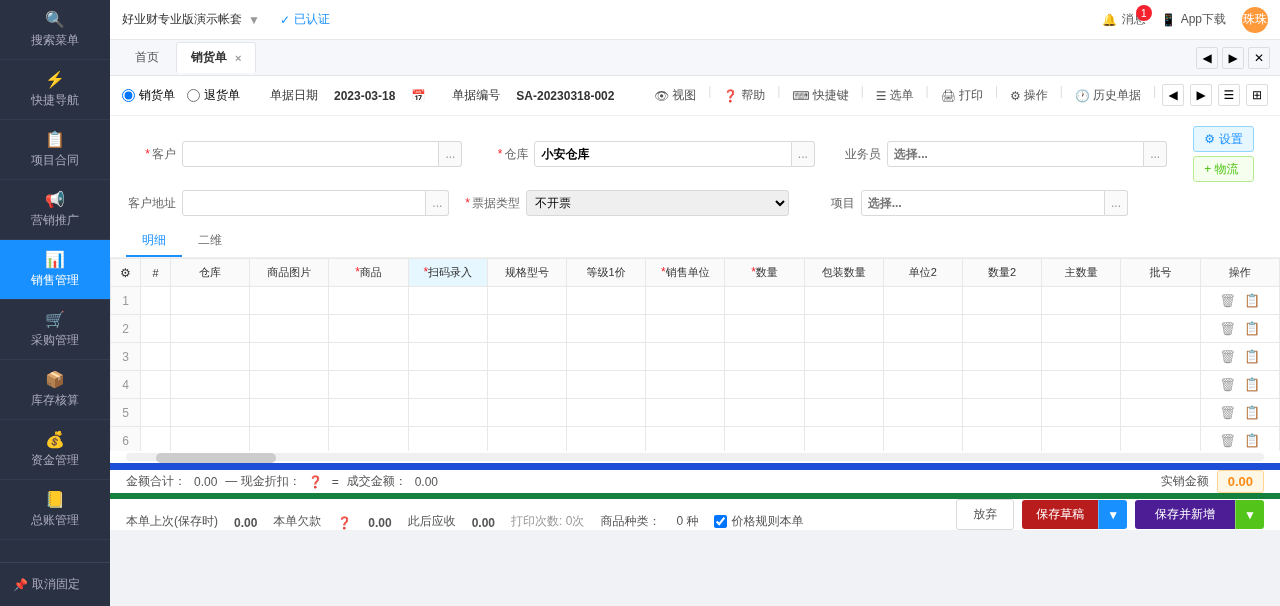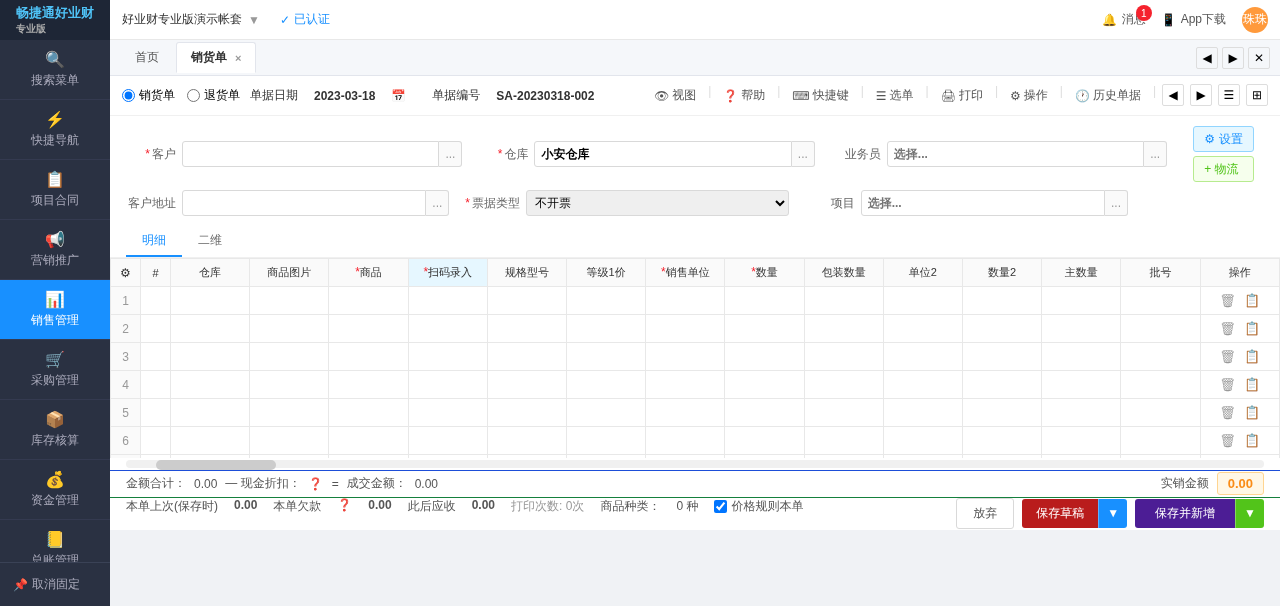--- a/index.html
+++ b/index.html
@@ -33,21 +33,21 @@
     .tab.active { background: #fff; border-color: #e2e5ec; border-bottom-color: #fff; color: #333; font-weight: bold; }
     .tab-close { color: #999; margin-left: 4px; font-size: 11px; }
     .tab-nav { margin-left: auto; display: flex; gap: 4px; }
     .tab-nav-btn { background: none; border: 1px solid #ddd; width: 22px; height: 22px; cursor: pointer; display: flex; align-items: center; justify-content: center; border-radius: 2px; }
 
     
     .form-container { flex: 1; background: #fff; display: flex; flex-direction: column; overflow: hidden; }
     .form-header { padding: 8px 12px; border-bottom: 1px solid #f0f0f0; display: flex; align-items: center; gap: 10px; }
     .radio-group { display: flex; gap: 12px; align-items: center; }
     .radio-item { display: flex; align-items: center; gap: 4px; cursor: pointer; }
-    .doc-info { display: flex; align-items: center; gap: 16px; color: #555; }
+    .doc-info { margin-left: 20px; display: flex; align-items: center; gap: 16px; color: #555; }
     .doc-info span { color: #333; }
     .form-actions { margin-left: auto; display: flex; gap: 6px; }
     .action-btn { border: none; background: none; cursor: pointer; color: #555; display: flex; align-items: center; gap: 3px; font-size: 12px; padding: 3px 6px; }
 
     .form-fields { padding: 10px 16px; display: flex; flex-direction: column; gap: 8px; }
     .form-row { display: flex; gap: 16px; align-items: center; }
     .form-field { display: flex; align-items: center; gap: 6px; flex: 1; }
     .form-field label { color: #666; white-space: nowrap; min-width: 50px; text-align: right; }
     .form-field label.required::before { content: '*'; color: #f5222d; margin-right: 2px; }
     .form-input-with-btn { display: flex; align-items: center; flex: 1; }
@@ -69,47 +69,41 @@
     .data-table th { background: #fafafa; border: 1px solid #e8e8e8; padding: 6px 4px; text-align: center; font-weight: normal; color: #333; white-space: nowrap; font-size: 11px; }
     .data-table th.highlight { background: #e6f7ff; }
     .data-table td { border: 1px solid #e8e8e8; padding: 4px; height: 28px; text-align: center; color: #333; }
     .data-table td.row-num { color: #999; background: #fafafa; width: 30px; }
 
     
     .row-actions { display: flex; gap: 4px; justify-content: center; }
     .row-action-btn { background: none; border: none; cursor: pointer; color: #999; font-size: 13px; padding: 1px 2px; }
 
     
-    .summary-bar { height: 32px; background: #fff; border-top: 1px solid #1d4ed8; display: flex; align-items: center; padding: 0 16px; gap: 8px; color: #555; }
+    .summary-bar { height: 32px; background: #fff; border-top: 7px solid #1d4ed8; display: flex; align-items: center; padding: 0 16px; gap: 8px; color: #555; }
     .summary-right { margin-left: auto; display: flex; align-items: center; gap: 8px; }
     .amount-box { background: #fff7e6; border: 1px solid #ffd591; border-radius: 3px; padding: 3px 10px; color: #fa8c16; font-size: 13px; font-weight: bold; }
 
     
-    .footer-bar { height: 40px; background: #fff; border-top: 1px solid #15803d; display: flex; align-items: flex-start; padding: 0 16px; gap: 16px; color: #555; font-size: 12px; }
+    .footer-bar { height: 40px; background: #fff; border-top: 6px solid #15803d; display: flex; align-items: flex-end; padding: 0 16px; gap: 16px; color: #555; font-size: 12px; }
     .footer-right { margin-left: auto; display: flex; align-items: center; gap: 8px; }
     .btn-default { background: #fff; color: #555; border: 1px solid #d9d9d9; padding: 6px 16px; border-radius: 3px; cursor: pointer; }
     .btn-group { display: flex; }
     .btn-group .btn-main { background: #52c41a; color: #fff; border: none; padding: 6px 14px; border-radius: 3px 0 0 3px; cursor: pointer; }
     .checkbox-item { display: flex; align-items: center; gap: 4px; }
 
     
     .table-scroll { height: 240px; overflow-y: auto; overflow-x: auto; }
     .hscroll-bar { height: 10px; background: #f0f0f0; margin: 2px 16px; border-radius: 5px; position: relative; }
     .hscroll-thumb { height: 10px; width: 120px; background: #ccc; border-radius: 5px; position: absolute; left: 30px; }
   </style>
 </head>
 <body>
 
 <div class="sidebar">
-  <div class="sidebar-logo">
-    <div>
-      <div style="font-size:13px;color:#4fc3f7;font-weight:bold;">畅捷通好业财</div>
-      <div style="font-size:10px;color:#aaa;">专业版</div>
-    </div>
-  </div>
   <div class="sidebar-nav">
 
     <div class="sidebar-item">
       <span class="icon">🔍</span>
       <span>搜索菜单</span>
     </div>
     <div class="sidebar-item">
       <span class="icon">⚡</span>
       <span>快捷导航</span>
     </div>

